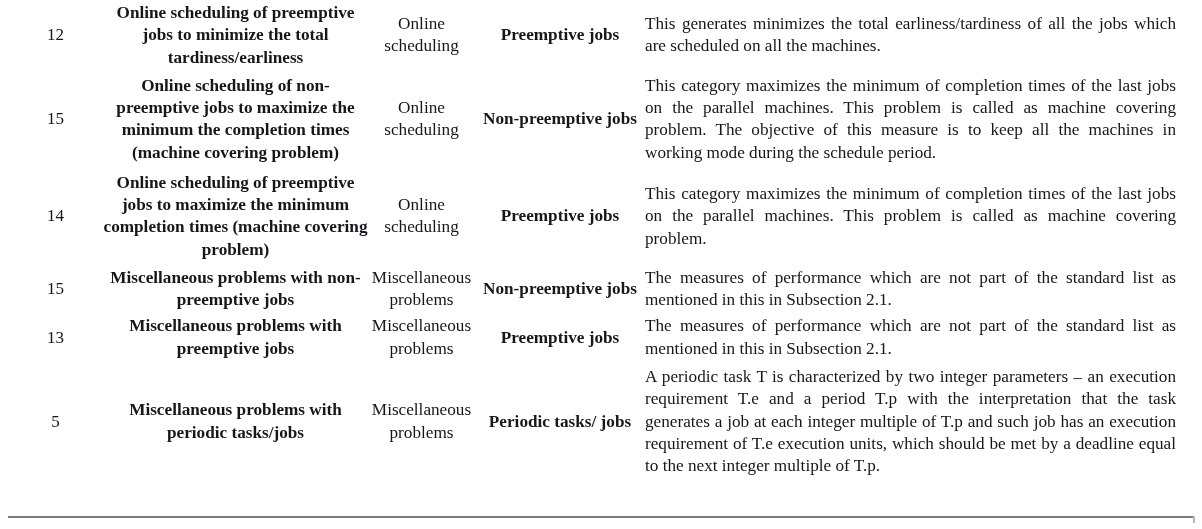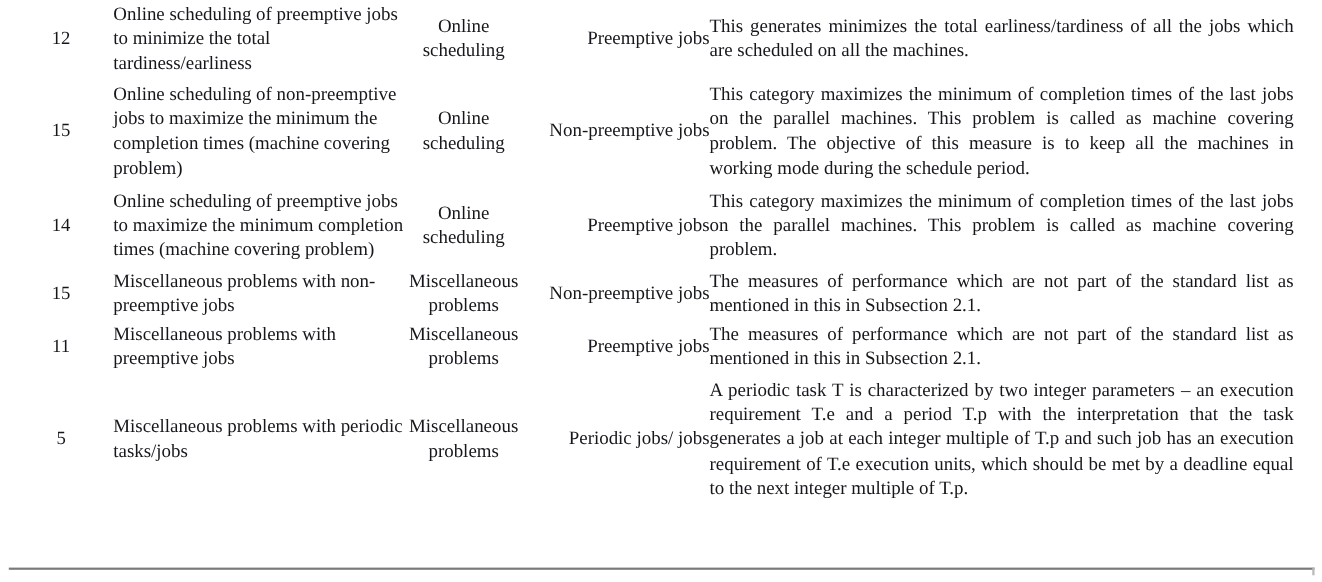--- a/index.html
+++ b/index.html
@@ -47,31 +47,33 @@
 
   td.num {
     text-align: center;
     padding-right: 6px;
     font-size: 17px;
     margin-top: 12px;
   }
 
   td.name {
     padding-right: 14px;
-    text-align: left;
+    text-align: center;
+    font-weight: bold;
   }
 
   td.cat {
     padding-right: 10px;
     text-align: center;
   }
 
   td.job {
     padding-right: 12px;
-    text-align: right;
+    text-align: center;
+    font-weight: bold;
   }
 
   td.desc {
     text-align: justify;
     text-justify: inter-word;
     padding-right: 2px;
   }
 
   
   .cell-text {
@@ -184,21 +186,21 @@
         <td class="job">
             <span class="cell-text">Non-preemptive jobs</span>
           </td>
         <td class="desc">
             <span class="cell-text">The measures of performance which are not part of the standard list as mentioned in this in Subsection 2.1.</span>
           </td>
       </tr>
 
       <tr class="row-16">
         <td class="num">
-            <span class="cell-text">11</span>
+            <span class="cell-text">13</span>
           </td>
         <td class="name">
             <span class="cell-text">Miscellaneous problems with preemptive jobs</span>
           </td>
         <td class="cat">
             <span class="cell-text">Miscellaneous problems</span>
           </td>
         <td class="job">
             <span class="cell-text">Preemptive jobs</span>
           </td>
@@ -211,21 +213,21 @@
         <td class="num">
             <span class="cell-text">5</span>
           </td>
         <td class="name">
             <span class="cell-text">Miscellaneous problems with periodic tasks/jobs</span>
           </td>
         <td class="cat">
             <span class="cell-text">Miscellaneous problems</span>
           </td>
         <td class="job">
-            <span class="cell-text">Periodic jobs/ jobs</span>
+            <span class="cell-text">Periodic tasks/ jobs</span>
           </td>
         <td class="desc">
             <span class="cell-text">A periodic task T is characterized by two integer parameters – an execution requirement T.e and a period T.p with the interpretation that the task generates a job at each integer multiple of T.p and such job has an execution requirement of T.e execution units, which should be met by a deadline equal to the next integer multiple of T.p.</span>
           </td>
       </tr>
 
     </tbody>
   </table>
 
   <div class="bottom-rule"></div>

